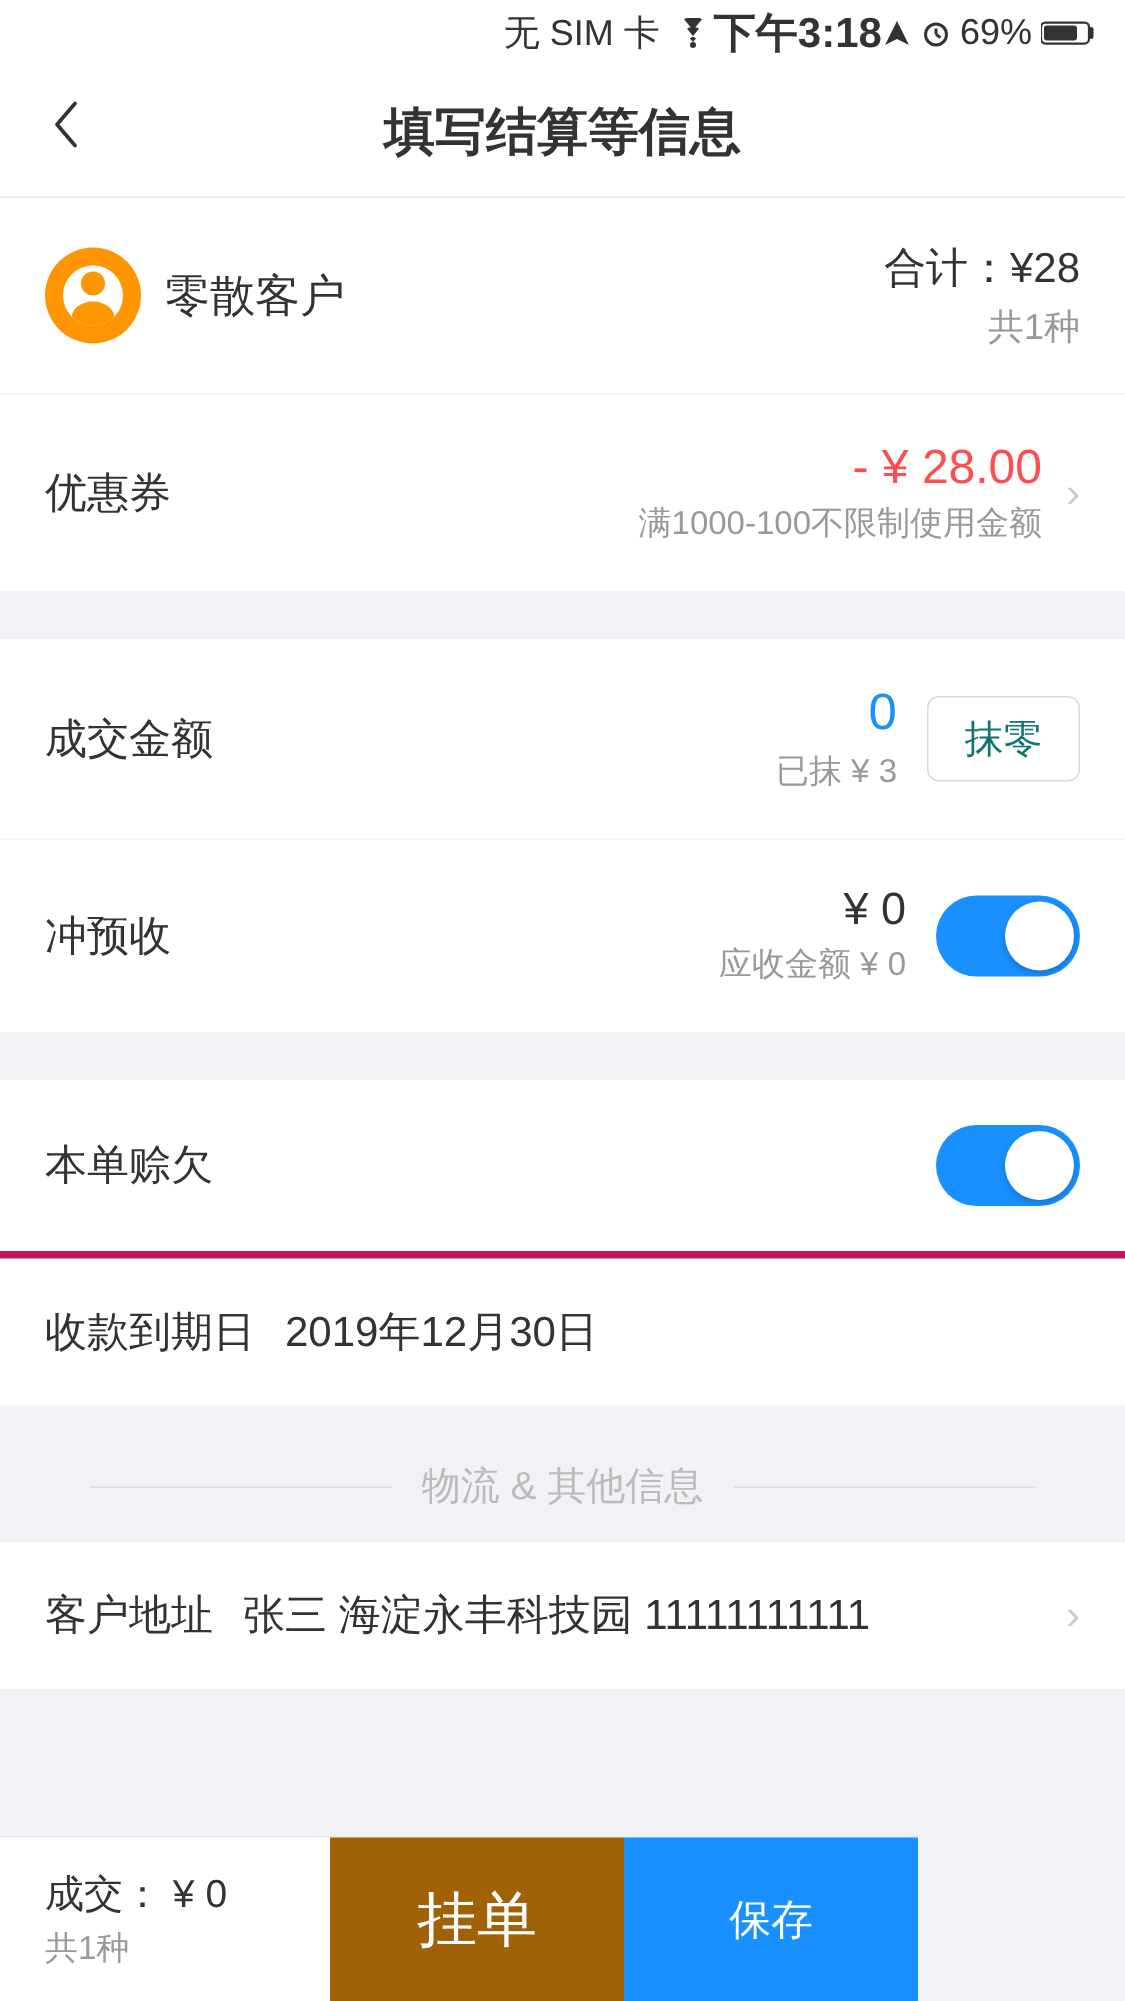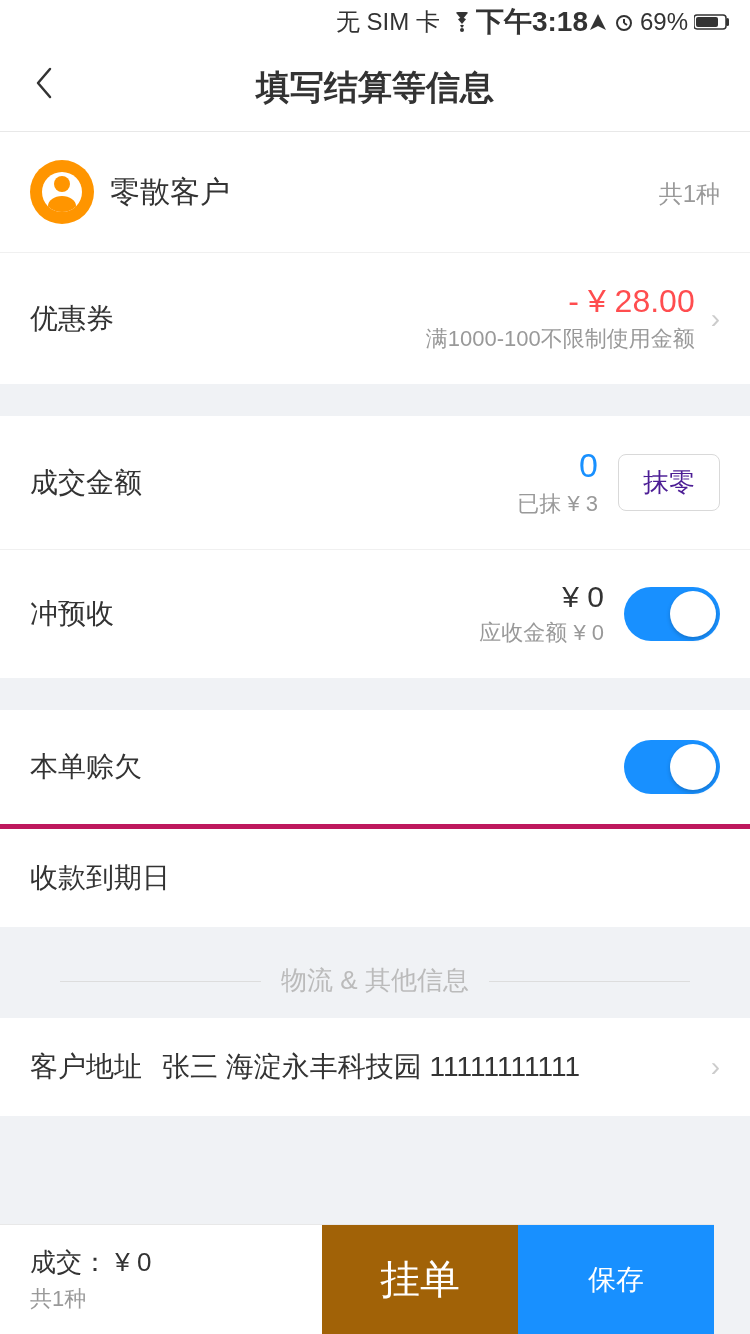--- a/index.html
+++ b/index.html
@@ -162,21 +162,21 @@
     .amount-input-area { text-align: right; }
     .amount-value { font-size: 34px; color: #1890ff; font-weight: 500; }
     .amount-sub { font-size: 22px; color: #999; margin-top: 4px; }
 
     
     .round-btn {
       border: 1px solid #d9d9d9;
       border-radius: 8px;
       padding: 10px 24px;
       font-size: 26px;
-      color: #4c1d95;
+      color: #0f766e;
       background: #fff;
       cursor: pointer;
     }
 
     
     .toggle-switch {
       width: 96px;
       height: 54px;
       background: #1890ff;
       border-radius: 27px;
@@ -279,21 +279,21 @@
     .empty-area {
       background: #f0f2f5;
       height: 200px;
     }
 
     
     .bottom-bar {
       position: fixed;
       bottom: 0;
       left: 0;
-      width: 714px;
+      width: 612px;
       height: 110px;
       background: #fff;
       display: flex;
       align-items: center;
       border-top: 1px solid #e8e8e8;
     }
     .bottom-left {
       flex: 1;
       padding: 0 30px;
     }
@@ -369,20 +369,21 @@
 
   <div class="section-card">
     <div class="customer-row">
       <div class="customer-left">
         <div class="customer-avatar">
           <div class="avatar-icon"></div>
         </div>
         <span class="customer-name">零散客户</span>
       </div>
       <div class="customer-right">
+        <div class="total-amount">合计：¥28</div>
         <div class="total-count">共1种</div>
       </div>
     </div>
 
     <div class="row-item">
       <span class="row-label">优惠券</span>
       <div class="row-right">
         <div class="row-value-area">
           <div class="discount-amount">- ¥ 28.00</div>
           <div class="discount-note">满1000-100不限制使用金额</div>
@@ -422,20 +423,21 @@
 
   <div class="section-card">
     <div class="debt-row">
       <span class="row-label">本单赊欠</span>
       <div class="toggle-switch"></div>
     </div>
 
     <div class="duedate-row">
       <div class="duedate-content">
         <span class="duedate-label">收款到期日</span>
+        <span class="duedate-value">2019年12月30日</span>
       </div>
     </div>
   </div>
 
   <div class="logistics-divider">
     <span class="logistics-text">物流 &amp; 其他信息</span>
   </div>
 
   <div class="section-card">
     <div class="address-row">

